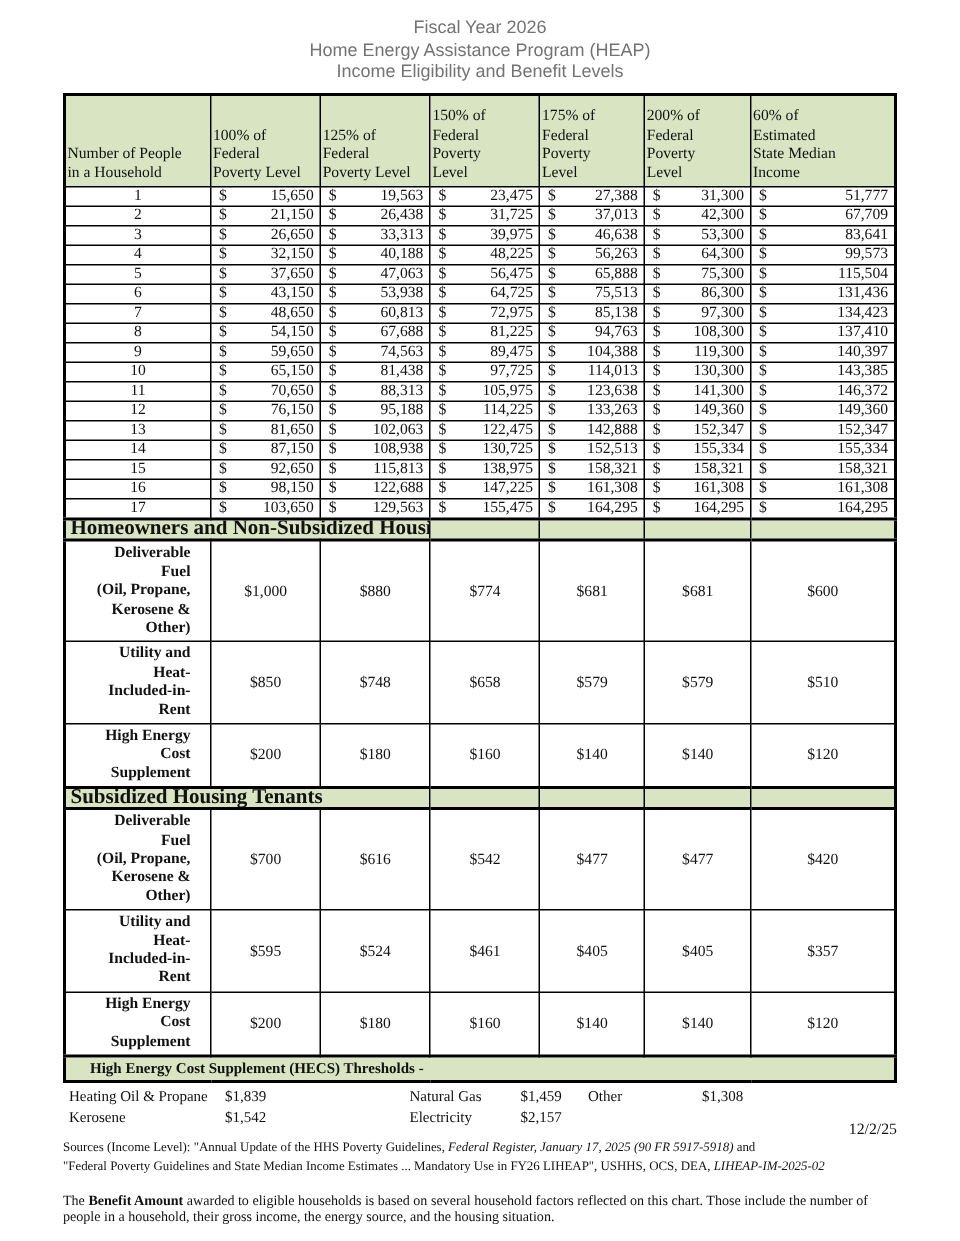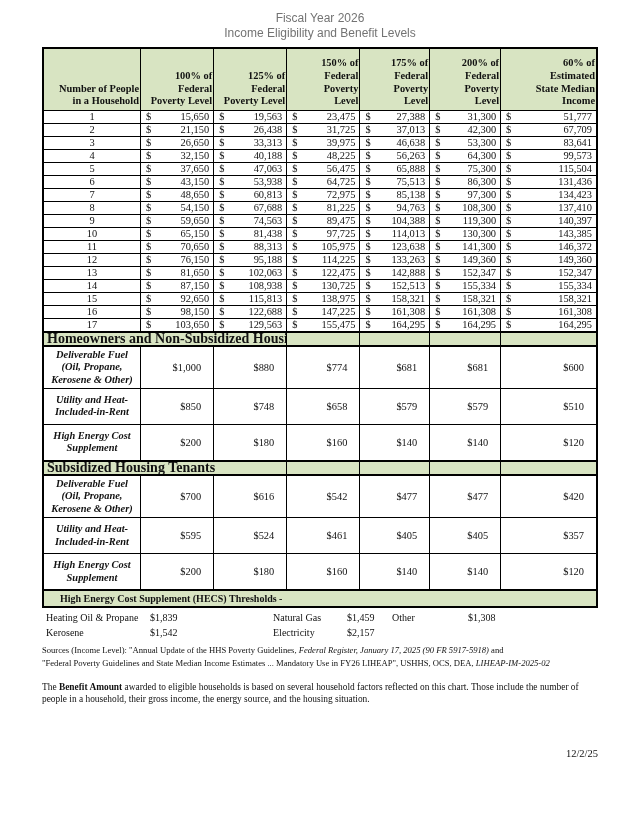--- a/index.html
+++ b/index.html
@@ -18,40 +18,40 @@
   }
 
   table.main {
     border-collapse:collapse; table-layout:fixed;
     margin:7px 0 0 42px; width:556px;
     border:2px solid var(--ink);
   }
   .main th, .main td { border:1px solid var(--ink); overflow:hidden; }
 
   th.hdr {
-    background:var(--green); font-weight:bold; font-size:10.4px;
-    line-height:12.6px; text-align:right; vertical-align:bottom;
+    background:var(--green); font-weight:normal; font-size:10.4px;
+    line-height:12.6px; text-align:left; vertical-align:bottom;
     white-space:pre-line; padding:2px 1px 2px; height:62px;
   }
 
   td.hh { text-align:center; font-size:10.4px; height:13px; line-height:12px; padding:0; }
   td.money { font-size:10.4px; padding:0; }
   .mwrap { display:flex; justify-content:space-between; align-items:baseline; padding:0 4px 0 5px; line-height:12px; }
 
   tr.section-row td {
     background:var(--green); border-top:2px solid var(--ink); border-bottom:2px solid var(--ink);
     height:13px; padding:0 3px; line-height:12px;
   }
   td.section-title { font-weight:bold; font-size:14px; white-space:nowrap; }
 
   td.blabel {
     font-weight:bold; font-size:10.4px; line-height:12.4px;
-    text-align:center; white-space:pre-line; padding:2px 1px;font-style:italic;
+    text-align:right; white-space:pre-line; padding:2px 13px;
   }
-  td.bval { text-align:right; font-size:10.4px; padding:12px; }
+  td.bval { text-align:center; font-size:10.4px; padding:0; }
 
   td.hecs-band {
     background:var(--green); font-weight:bold; font-size:10px;
     border-top:2px solid var(--ink); border-bottom:2px solid var(--ink);
     padding:1px 16px; height:14px; line-height:13px;
   }
 
   .thresholds {
     margin:3px 0 0 46px; width:552px;
     display:grid; grid-template-columns:104px 123px 74px 45px 76px 1fr;
@@ -65,20 +65,21 @@
   .para { margin:11px 0 0 42px; width:556px; font-size:9.4px; line-height:11.8px; }
   .date { position:absolute; top:748px; right:42px; font-size:10.5px; }
 </style>
 </head>
 <body>
 
 <div class="page">
 
   <div class="titles">
     <div>Fiscal Year 2026</div>
+    <div>Home Energy Assistance Program (HEAP)</div>
     <div>Income Eligibility and Benefit Levels</div>
   </div>
 
   <table class="main">
     <colgroup>
       <col style="width:17.6%">
         <col style="width:13.2%">
         <col style="width:13.2%">
       <col style="width:13.2%">
         <col style="width:12.6%">

